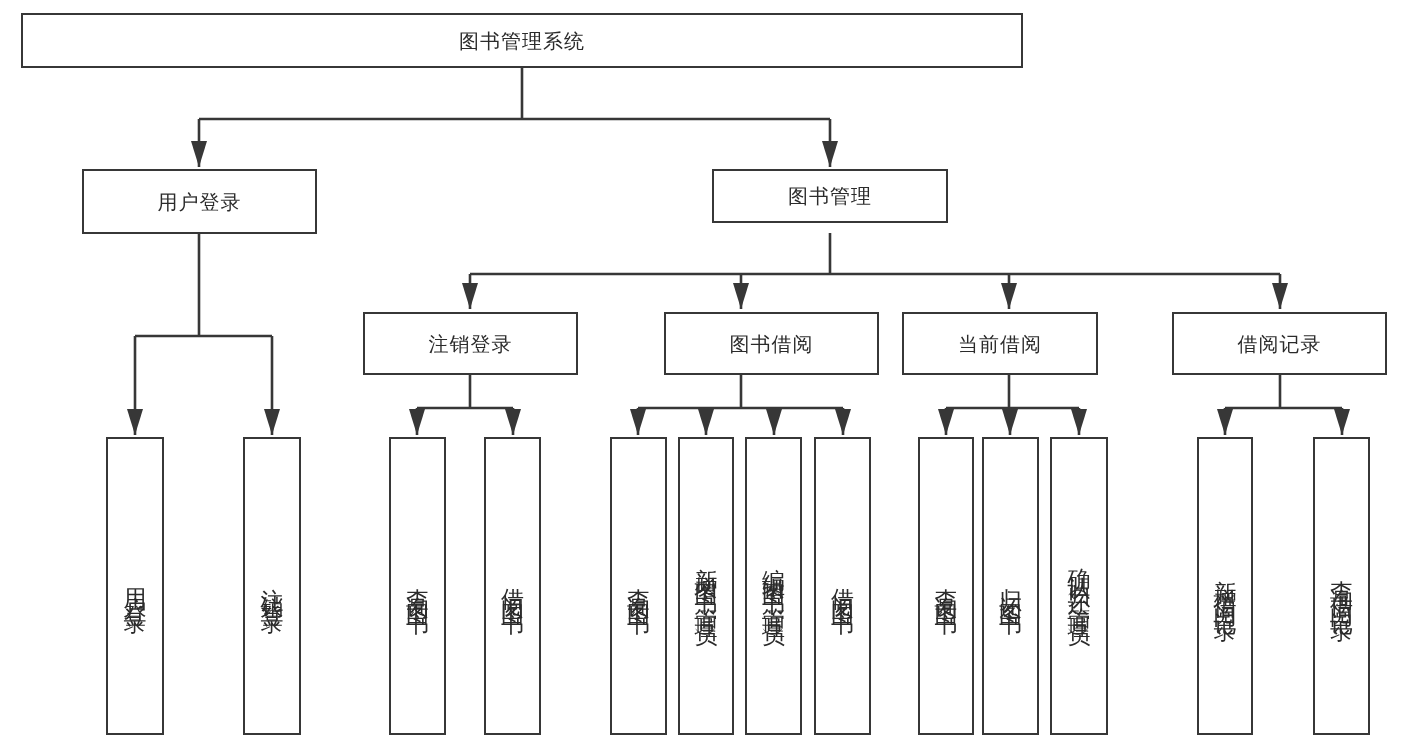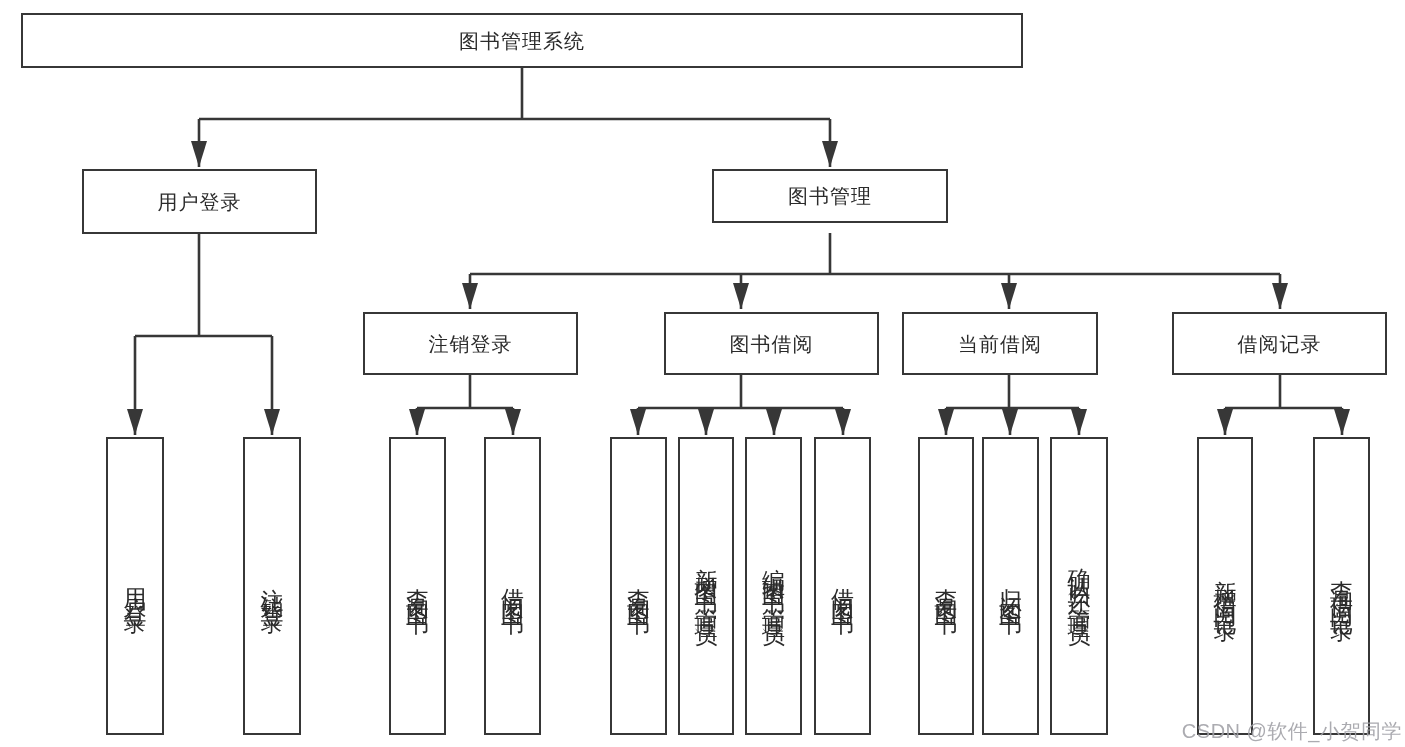--- a/index.html
+++ b/index.html
@@ -122,15 +122,14 @@
   <div class="node vbox" style="left:745px; width:57px;">编辑图书（管理员）</div>
   <div class="node vbox" style="left:814px; width:57px;">借阅图书</div>
 
   <div class="node vbox" style="left:918px; width:56px;">查询图书</div>
   <div class="node vbox" style="left:982px; width:57px;">归还图书</div>
   <div class="node vbox" style="left:1050px; width:58px;">确认归还（管理员）</div>
 
   <div class="node vbox" style="left:1197px; width:56px;">新增借阅记录</div>
   <div class="node vbox" style="left:1313px; width:57px;">查询借阅记录</div>
 
-  <div class="watermark">CSDN @软件_小贺同学</div>
 
 </div>
 
 </body></html>

